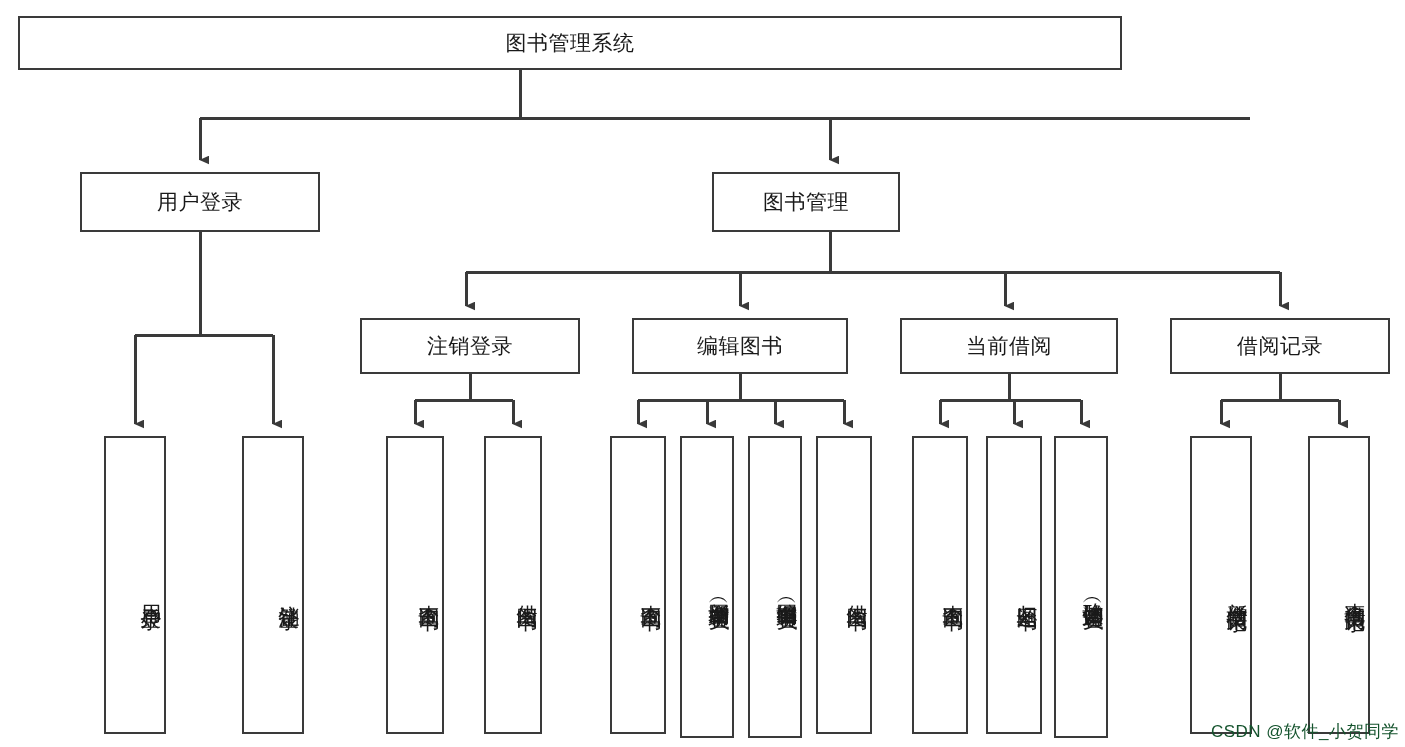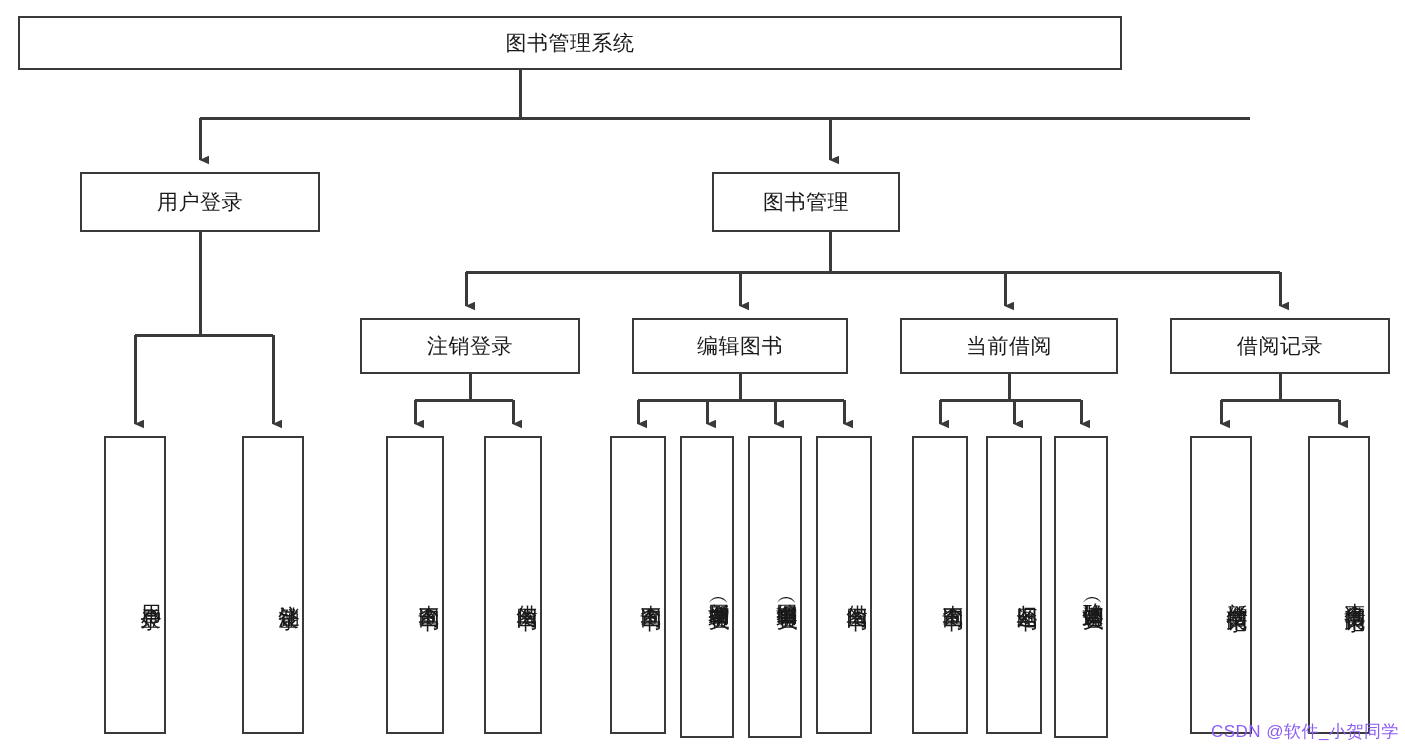--- a/index.html
+++ b/index.html
@@ -54,21 +54,21 @@
   }
   .node.vert .vlabel {
     display: block;
     white-space: nowrap;
   }
   .watermark {
     position: absolute;
     right: 6px;
     bottom: 4px;
     font-size: 17px;
-    color: #8b5cf6;
+    color: #14532d;
     letter-spacing: 0.5px;
     white-space: nowrap;
   }
 </style>
 </head>
 <body>
 
 <div id="canvas">
 
   <svg id="edges" viewBox="0 0 1405 747">

